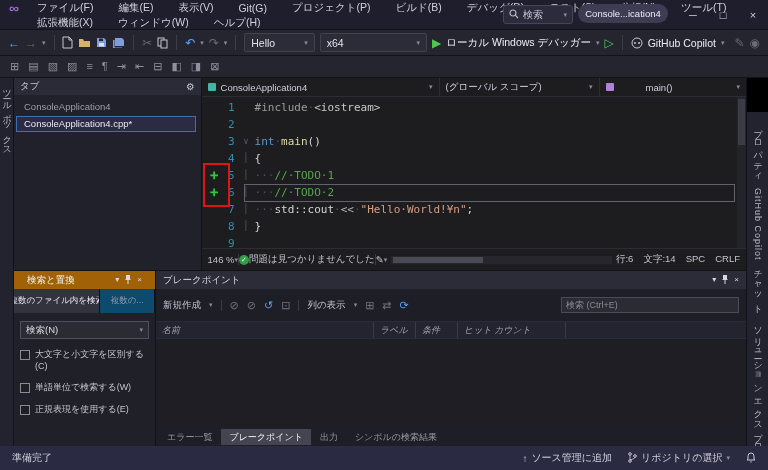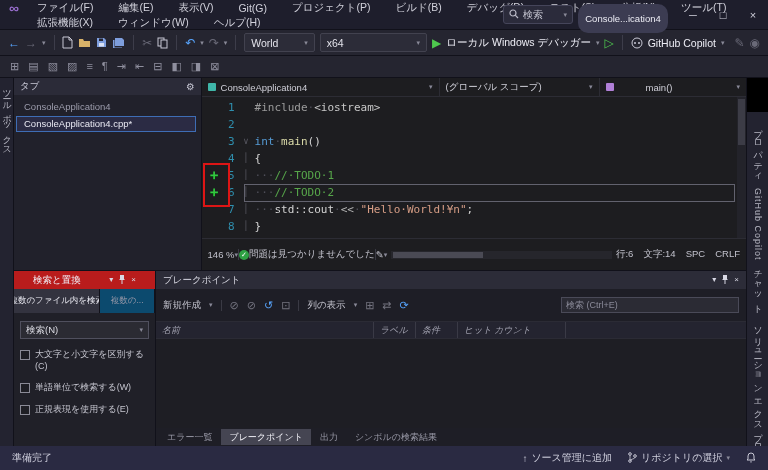--- a/index.html
+++ b/index.html
@@ -8,21 +8,21 @@
   .app{width:768px;height:470px;display:flex;flex-direction:column;}
 
   
   .titlebar{height:30px;background:#1e1e2c;border-bottom:1px solid #11111a;position:relative;flex:none;}
   .logo{position:absolute;left:9px;top:0;font-size:14px;line-height:16px;color:#9a6fd0;font-weight:bold;}
   .menus{position:absolute;left:30px;top:0;}
   .menurow{height:15px;display:flex;align-items:center;gap:11px;}
   .menu-item{padding:0 7px;font-size:10.5px;color:#d2d2dc;white-space:nowrap;}
   .search-chip{position:absolute;left:503px;top:5px;width:70px;height:19px;background:#2b2b3b;border:1px solid #45455a;border-radius:3px;display:flex;align-items:center;gap:4px;padding:0 5px;font-size:10px;color:#c9c9d4;}
   .search-chip .sp{flex:1}
-  .title-chip{position:absolute;left:578px;top:4px;width:90px;height:29px;background:#3c3c52;border-radius:10px;font-size:9.5px;color:#ececf4;display:flex;align-items:center;justify-content:center;white-space:nowrap;overflow:hidden;}
+  .title-chip{position:absolute;left:578px;top:4px;width:90px;height:19px;background:#3c3c52;border-radius:10px;font-size:9.5px;color:#ececf4;display:flex;align-items:center;justify-content:center;white-space:nowrap;overflow:hidden;}
   .win-btns{position:absolute;right:0;top:0;height:30px;display:flex;}
   .win-btn{width:30px;text-align:center;line-height:30px;font-size:11px;color:#cfcfda;}
 
   
   .toolbar1{height:26px;background:#252530;border-bottom:1px solid #11111a;display:flex;align-items:center;gap:5px;padding:0 8px;flex:none;}
   .tb-icon{font-size:12px;color:#c5c5d2;line-height:1;display:flex;align-items:center;}
   .tb-icon.blue{color:#58a6ff}
   .tb-icon.dim{color:#6a6a78}
   .tb-caret{font-size:7px;color:#8a8a98;}
   .tb-sep{width:1px;height:15px;background:#3d3d4a;margin:0 3px;}
@@ -64,31 +64,31 @@
   .ln{width:38px;text-align:right;padding-right:5px;color:#2f8fae;flex:none;}
   .gut{width:13px;text-align:center;color:#585862;font-size:9px;flex:none;}
   .ct{flex:1;white-space:pre;padding-left:2px;}
   .code-line.current::after{content:"";position:absolute;left:42px;right:11px;top:0;height:16px;border:1px solid #62626e;pointer-events:none;}
   .tok-pp{color:#9b9b9b}.tok-inc{color:#c8c8c8}.tok-kw{color:#569cd6}.tok-fn{color:#dcdcaa}
   .tok-pl{color:#d4d4d4}.tok-op{color:#b8b8b8}.tok-cm{color:#57a64a}.tok-str{color:#d69d85}.tok-ws{color:#4e4e58}
   .plus-icon{position:absolute;left:5px;width:15px;height:16px;color:#33c840;font-weight:bold;font-size:15px;line-height:16px;text-align:center;z-index:6;text-shadow:0 1px 0 #0a5a12;}
   .red-box{position:absolute;left:1px;top:66px;width:27px;height:44px;border:2px solid #dd1515;z-index:7;}
   .vscroll{position:absolute;right:0;top:0;bottom:0;width:9px;background:#23232a;}
   .vthumb{position:absolute;top:2px;right:1px;width:7px;height:46px;background:#3c3c46;}
-  .ed-status{height:32px;border-top:1px solid #2c2c34;display:flex;align-items:center;padding:0 6px;font-size:9.5px;color:#c2c2cc;background:#1d1d20;flex:none;}
+  .ed-status{height:22px;border-top:1px solid #2c2c34;display:flex;align-items:center;padding:0 6px;font-size:9.5px;color:#c2c2cc;background:#1d1d20;flex:none;}
   .check-badge{width:10px;height:10px;border-radius:50%;background:#2ea043;color:#fff;font-size:7px;line-height:10px;text-align:center;flex:none;}
   .mini-sep{width:1px;height:11px;background:#3a3a44;}
   .hscroll{flex:1;height:8px;background:#26262c;position:relative;margin:0 4px;}
   .hthumb{position:absolute;left:2px;top:1px;width:90px;height:6px;background:#4a4a54;}
   .ed-pos{display:flex;gap:10px;white-space:nowrap;}
 
   
   .bottomrow{height:176px;display:flex;border-top:1px solid #11111a;}
   .search-panel{width:142px;background:#202028;border-right:1px solid #11111a;display:flex;flex-direction:column;}
-  .sp-header{height:18px;background:#b91c1c;display:flex;align-items:center;padding:0 19px;font-size:9.5px;color:#f0f0f8;gap:5px;flex:none;}
+  .sp-header{height:18px;background:#a16207;display:flex;align-items:center;padding:0 13px;font-size:9.5px;color:#f0f0f8;gap:5px;flex:none;}
   .sp-header .ttl{flex:1;white-space:nowrap;overflow:hidden;}
   .hd-ic{font-size:8px;color:#d8d8e4;line-height:1;}
   .sp-tabs{display:flex;height:24px;background:#1b1b22;flex:none;}
   .sp-tab{font-size:8.5px;color:#9898a8;display:flex;align-items:center;justify-content:center;padding:0 4px;background:#0c4a6e;border-right:1px solid #11111a;white-space:nowrap;overflow:hidden;}
   .sp-tab:nth-of-type(1){flex:1.7}.sp-tab:nth-of-type(2){flex:1}
   .sp-tab.active{background:#33333f;color:#e8e8f0;}
   .sp-body{flex:1;padding:8px 6px 0 6px;overflow:hidden;}
   .sp-combo{height:18px;border:1px solid #50505e;background:#2b2b33;display:flex;align-items:center;justify-content:space-between;padding:0 5px;font-size:9.5px;color:#dcdce4;}
   .cb-row{display:flex;gap:5px;margin-top:10px;align-items:flex-start;}
   .cb-box{width:10px;height:10px;border:1px solid #8a8a96;background:#1e1e24;flex:none;margin-top:1px;}
@@ -201,21 +201,21 @@
           <rect x="4" y="3" width="6" height="8" fill="#252530" stroke="#c8c8d4"></rect>
         </svg>
       </span>
     <span class="tb-sep"></span>
     <span class="tb-icon blue">↶</span>
     <span class="tb-caret">▾</span>
     <span class="tb-icon dim">↷</span>
     <span class="tb-caret">▾</span>
     <span class="tb-sep"></span>
     <div class="combo debug">
-      <span>World</span>
+      <span>Hello</span>
         <span class="sp"></span>
       <span class="tb-caret">▾</span>
     </div>
     <div class="combo plat">
       <span>x64</span>
         <span class="sp"></span>
       <span class="tb-caret">▾</span>
     </div>
     <span class="tb-icon green">▶</span>
     <span class="run-label">ローカル Windows デバッガー</span>

